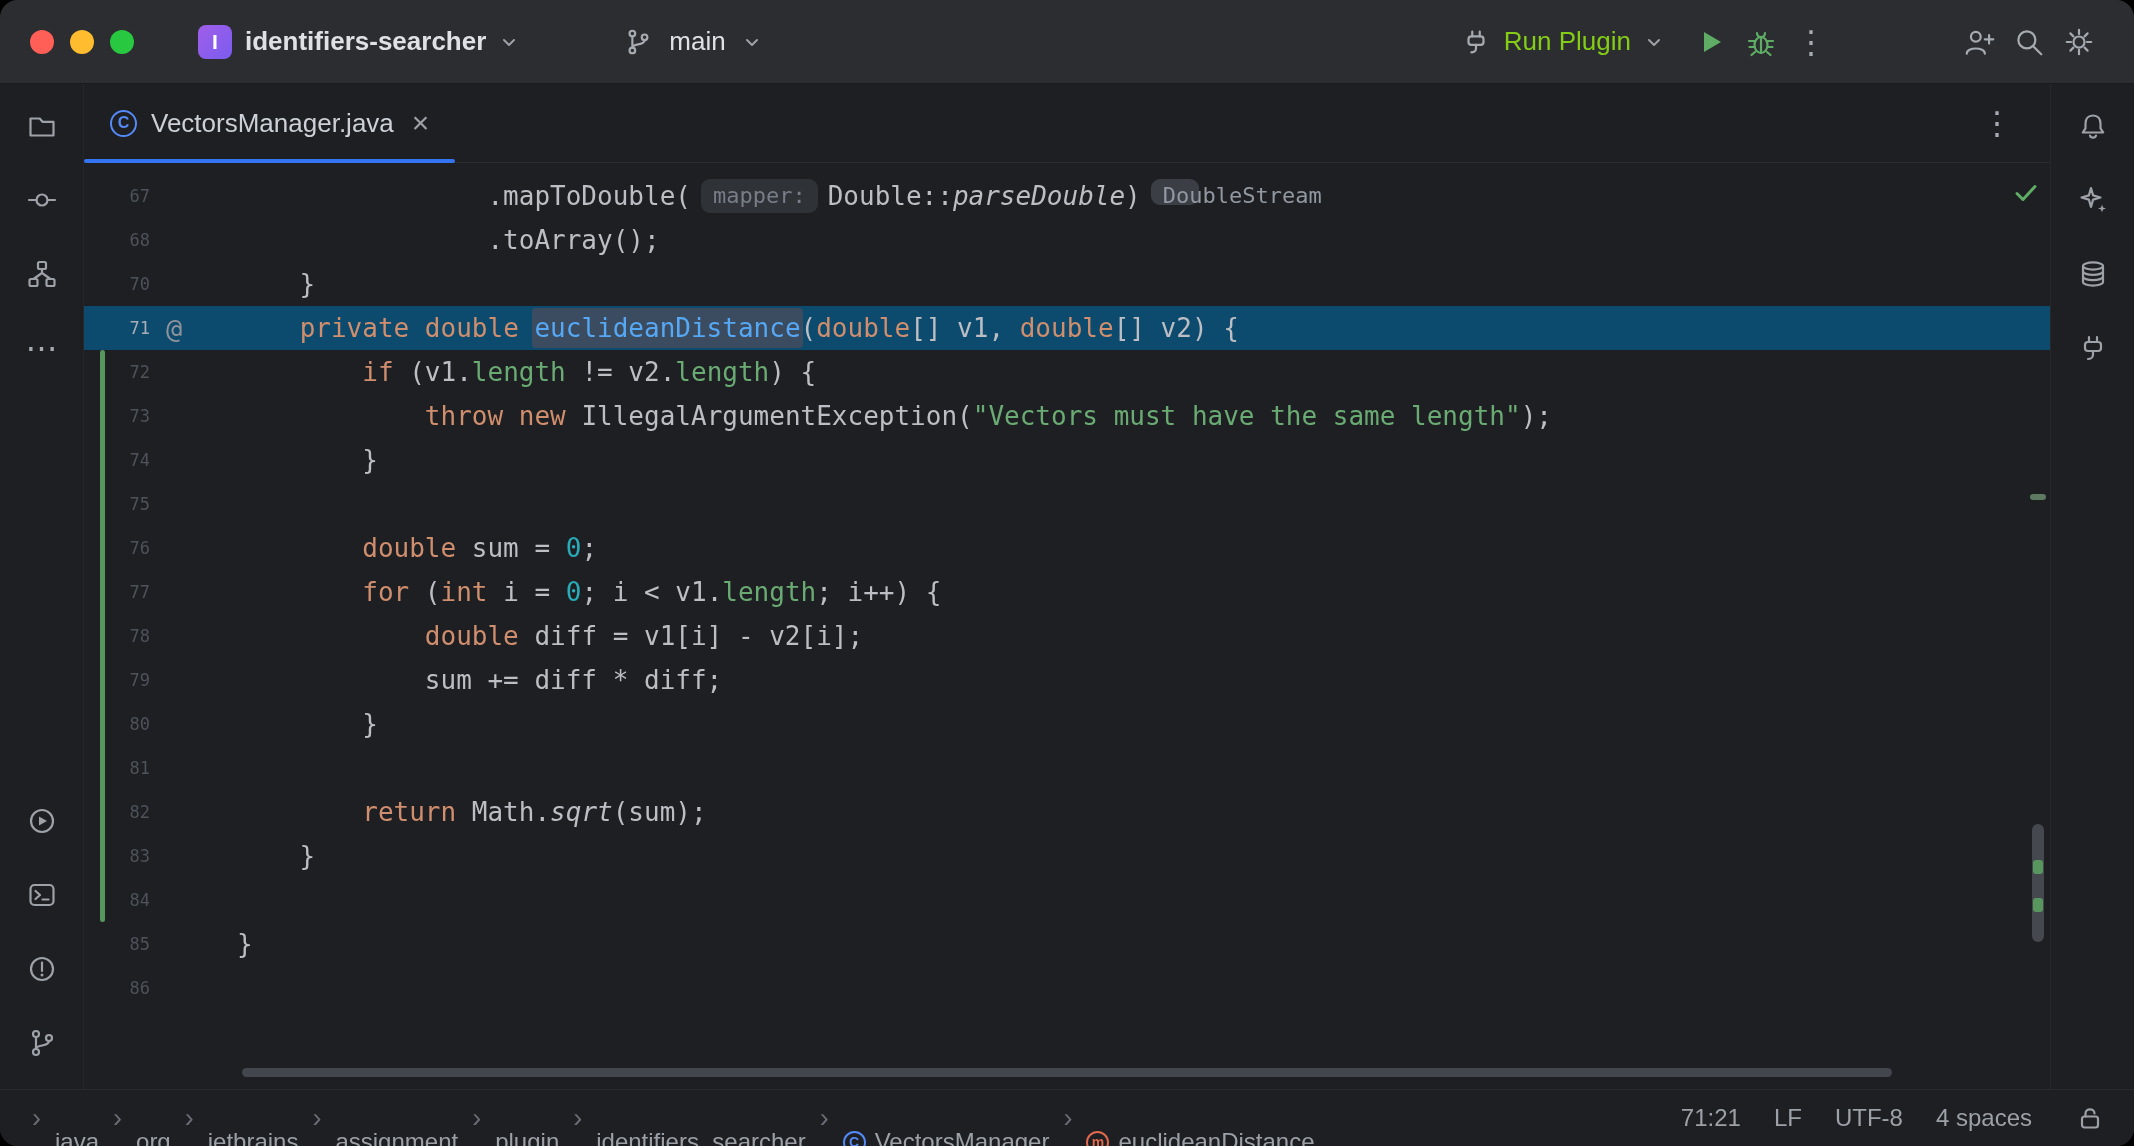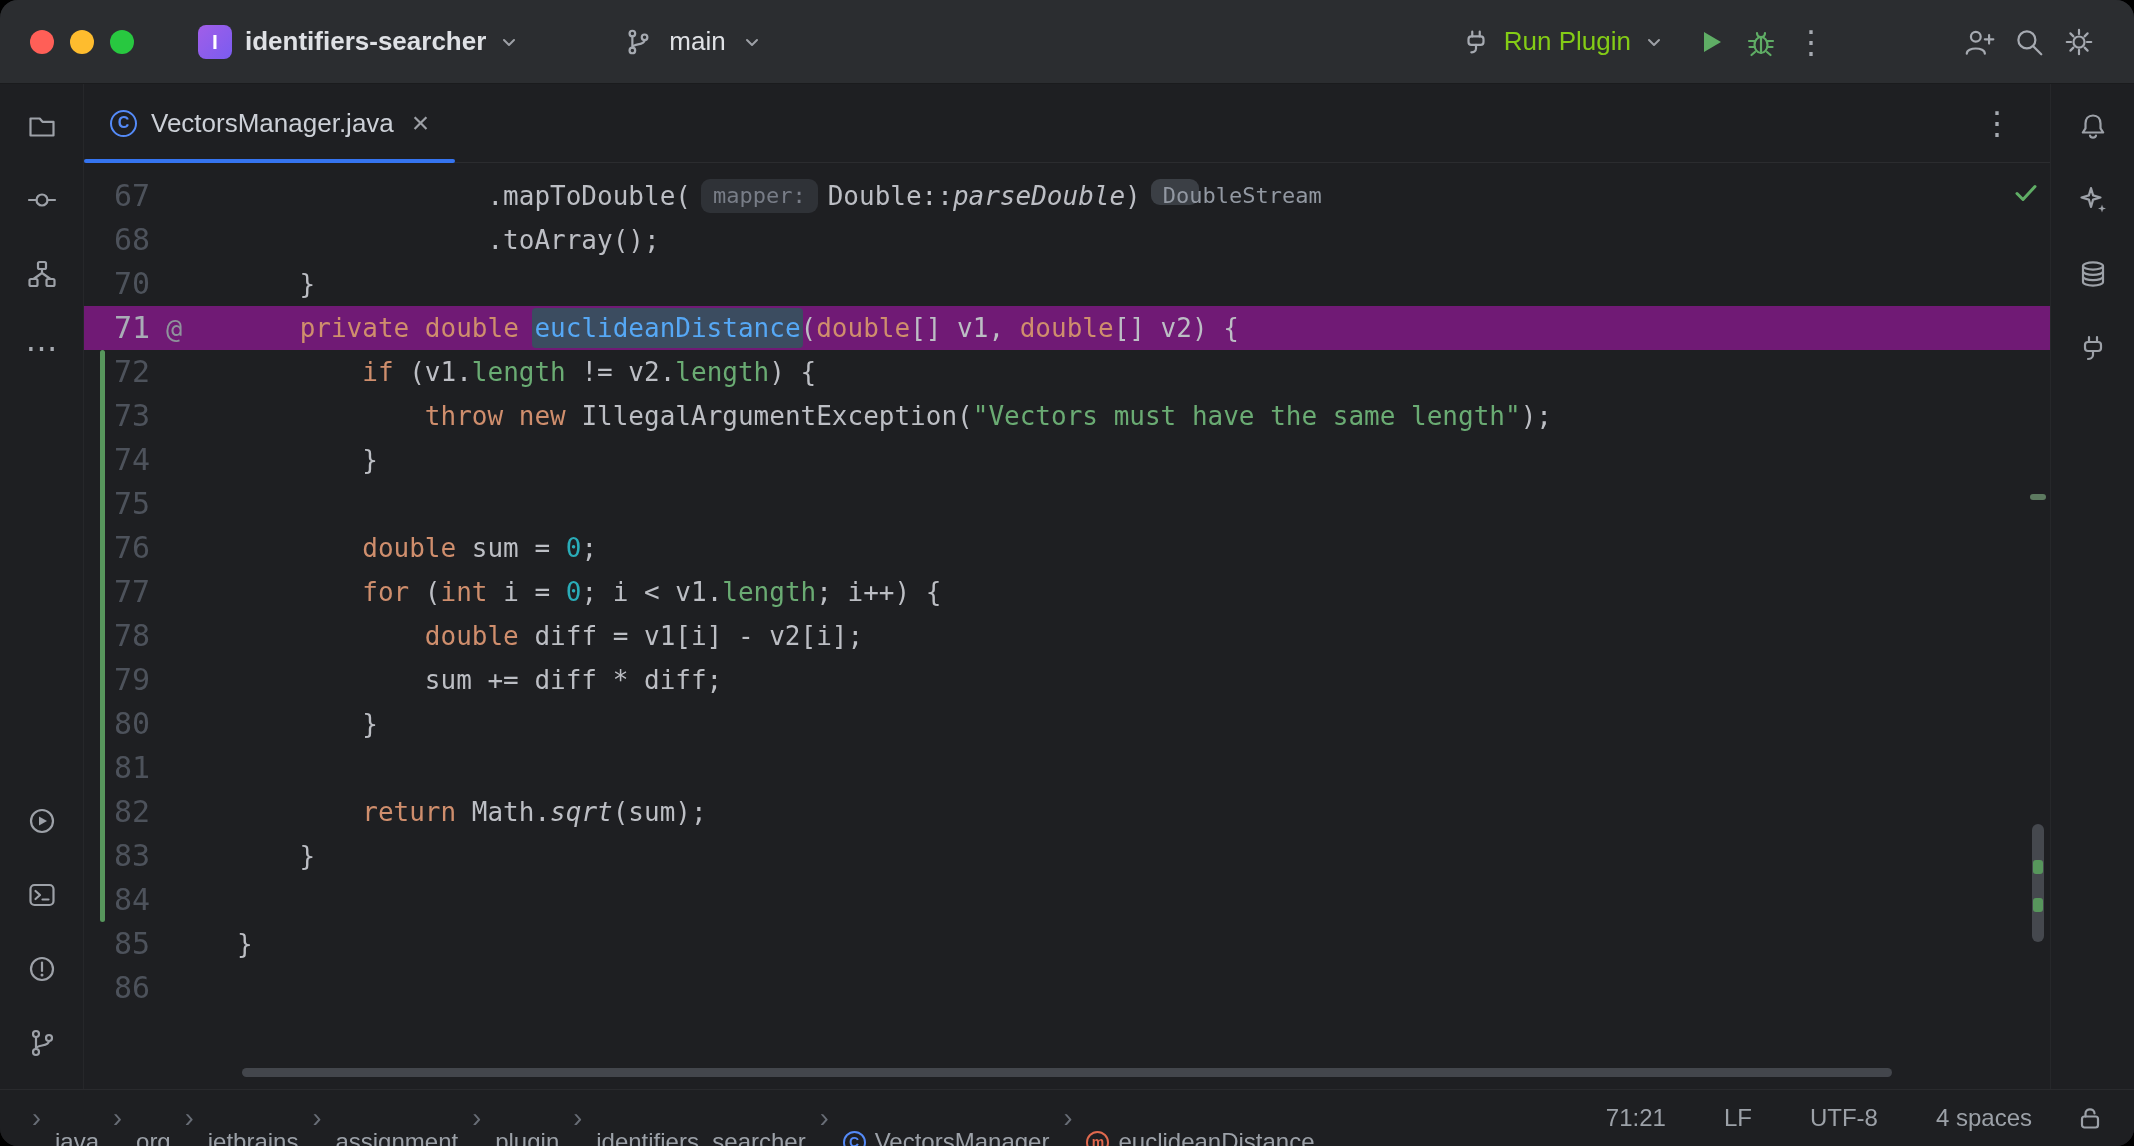--- a/index.html
+++ b/index.html
@@ -41,22 +41,22 @@
   .tab{display:flex;align-items:center;gap:14px;padding:0 26px;position:relative;color:#ccd0d7;font-size:26px;}
   .tab::after{content:"";position:absolute;left:0;right:0;bottom:-1px;height:4px;background:var(--accent-blue);border-radius:2px;}
   .class-icon{width:27px;height:27px;border-radius:50%;border:2px solid #548af7;color:#548af7;font-size:16px;font-weight:bold;display:grid;place-items:center;box-sizing:border-box;flex:0 0 auto;}
   .tab-close{color:#9da0a6;font-size:30px;line-height:1;margin-left:4px;}
   .tab-options{margin-left:auto;align-self:center;margin-right:28px;}
 
   
   .editor{flex:1;position:relative;overflow:hidden;background:#1e1f22;}
   .lines{padding-top:11px;position:relative;}
   .line{display:flex;height:44px;align-items:center;position:relative;}
-  .line.current{background:#701a75;}
-  .num{flex:0 0 66px;text-align:right;color:#4d525b;font-family:"DejaVu Sans Mono",monospace;font-size:30px;line-height:44px;}
+  .line.current{background:#0c4a6e;}
+  .num{flex:0 0 66px;text-align:right;color:#4d525b;font-family:"DejaVu Sans Mono",monospace;font-size:17px;line-height:44px;}
   .line.current .num{color:#a9adb6;}
   .gicon{flex:0 0 87px;box-sizing:border-box;padding-left:16px;color:#8f939c;font-family:"DejaVu Sans Mono",monospace;font-size:27px;}
   .code{white-space:pre;font-family:"DejaVu Sans Mono",monospace;font-size:26px;line-height:44px;color:var(--default-text);}
   .tok-k{color:var(--keyword);}
   .tok-s{color:var(--string);}
   .tok-n{color:var(--number);}
   .tok-f{color:var(--field);}
   .tok-g{color:var(--member);}
   .tok-i{font-style:italic;}
   .tok-m{color:var(--method-decl);background:#3b4c60;border-radius:4px;padding:5px 2px;margin:0 -2px;}
@@ -71,21 +71,21 @@
   .hscroll{position:absolute;left:158px;bottom:12px;width:1650px;height:9px;border-radius:5px;background:#43464c;}
 
   
   .statusbar{height:57px;flex:0 0 57px;border-top:1px solid rgba(255,255,255,.05);display:flex;align-items:center;padding:0 30px;box-sizing:border-box;font-size:24px;color:#9ca1a8;background:#1e1f22;}
   .crumbs{display:flex;align-items:center;gap:4px;min-width:0;overflow:hidden;white-space:nowrap;}
   .crumb{padding:2px 8px;border-radius:6px;display:flex;align-items:center;gap:9px;margin-top:48px;}
   .crumb-sep{color:#686d76;font-size:27px;line-height:1;padding:0 2px;}
   .crumb-icon{width:23px;height:23px;border-radius:50%;font-size:14px;font-weight:bold;display:grid;place-items:center;box-sizing:border-box;}
   .crumb-icon.class{border:2px solid #548af7;color:#548af7;}
   .crumb-icon.method{border:2px solid #e0694e;color:#e0694e;}
-  .status-widgets{margin-left:auto;display:flex;align-items:center;gap:46px;}
+  .status-widgets{margin-left:auto;display:flex;align-items:center;gap:21px;}
   .status-widget{padding:4px 6px;border-radius:6px;white-space:nowrap;}
   .lock-btn{color:#9ca1a8;display:grid;place-items:center;}
 </style>
 </head>
 <body>
 
 <div class="window">
 
   <div class="titlebar">
     <div class="traffic">

